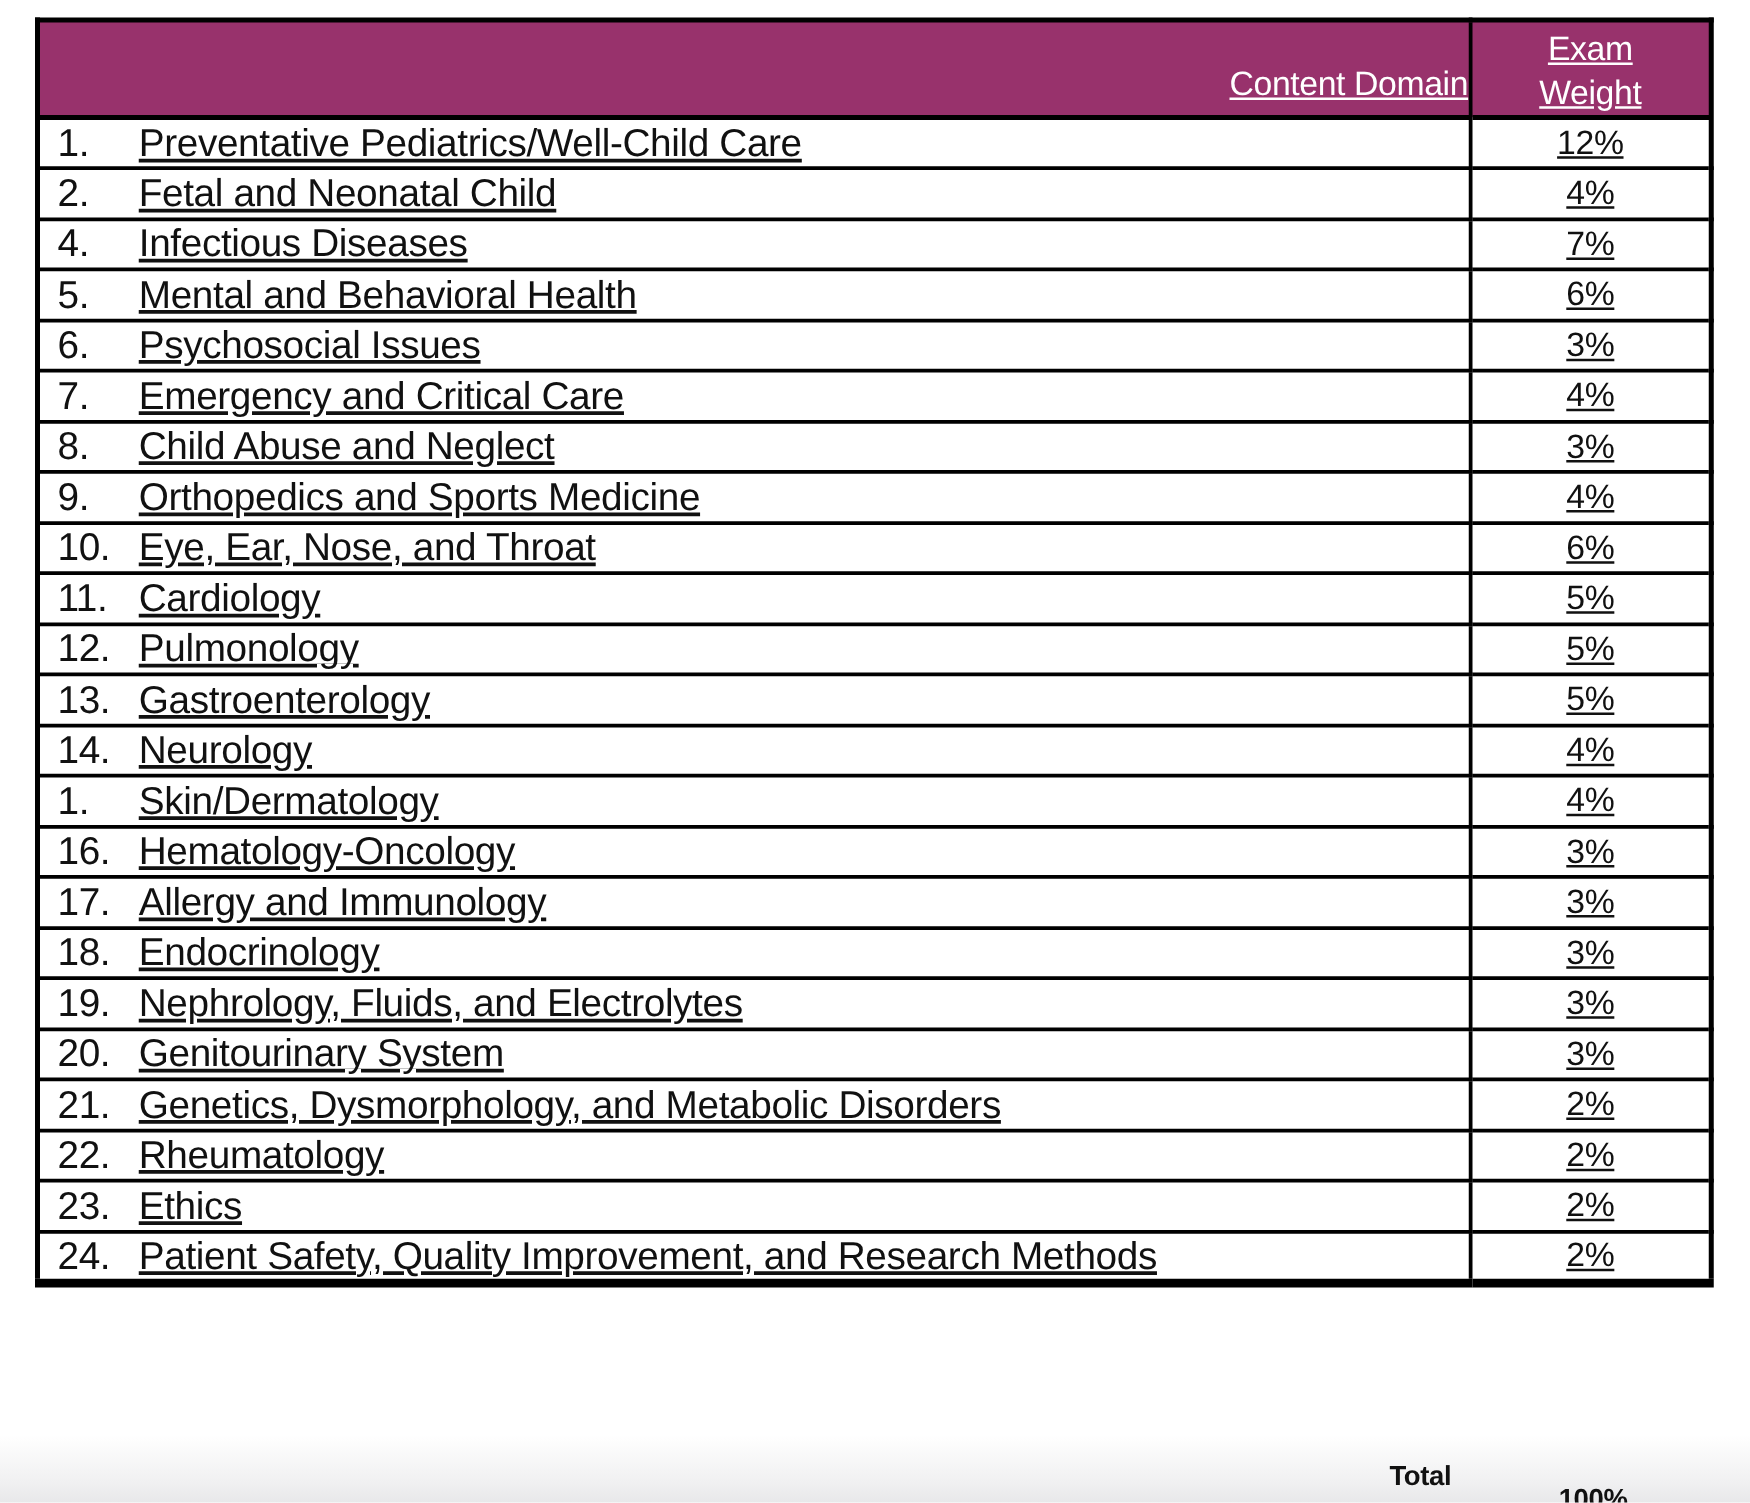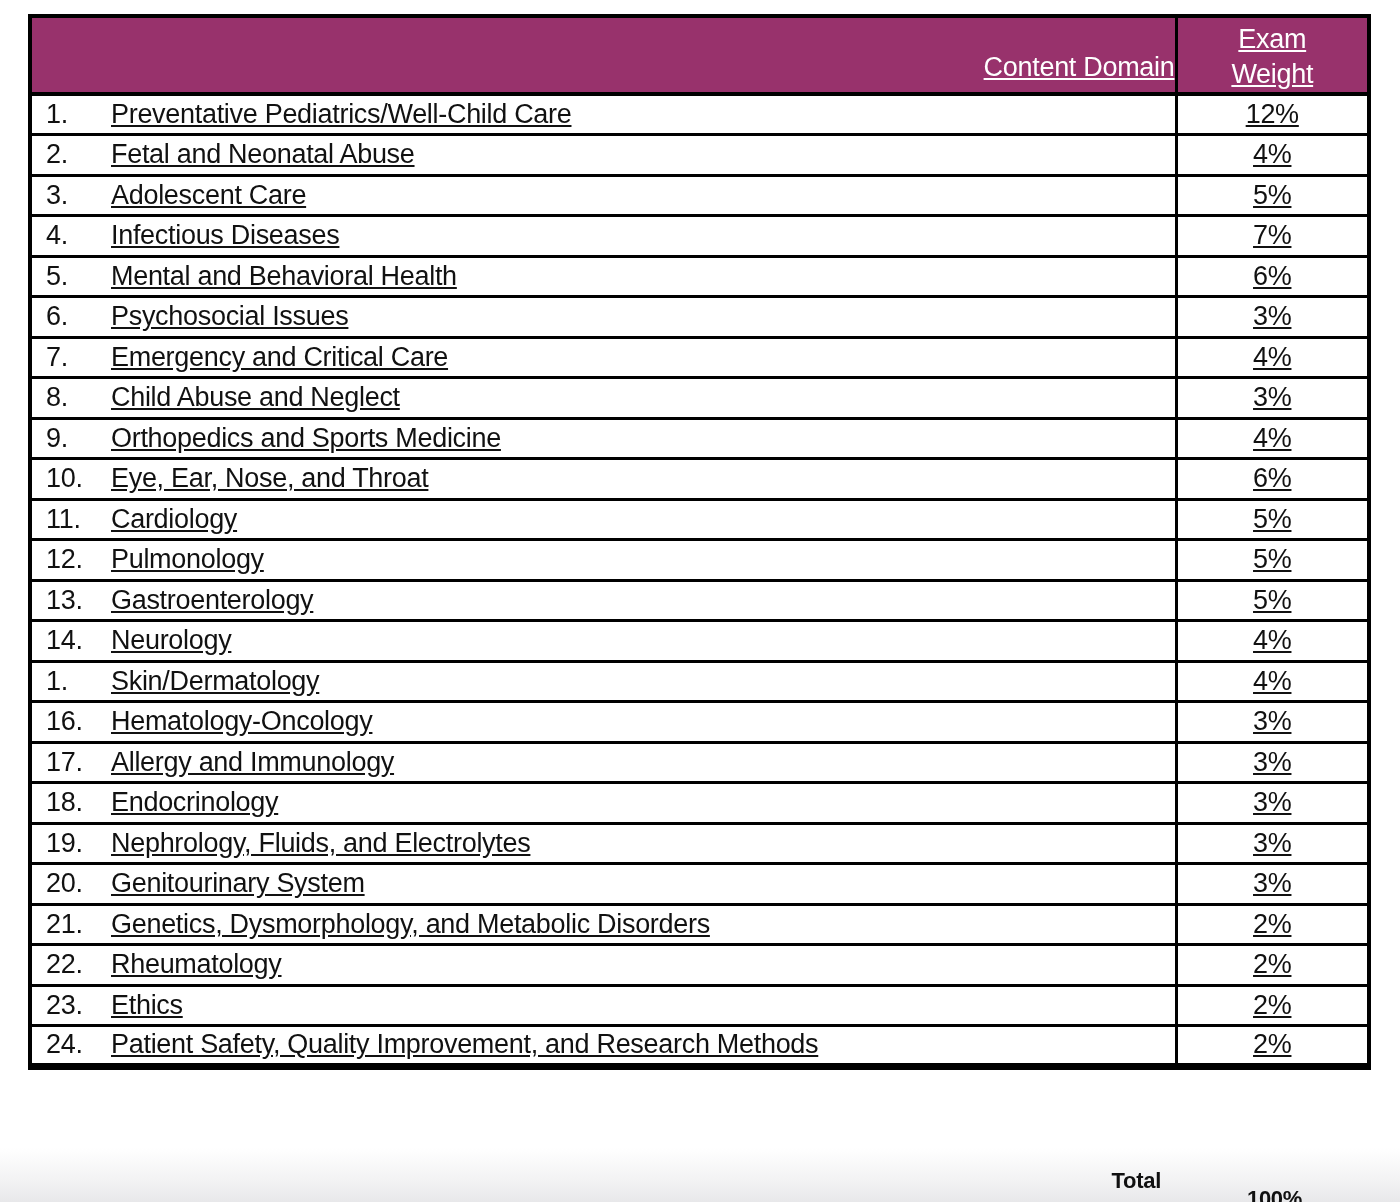--- a/index.html
+++ b/index.html
@@ -50,21 +50,21 @@
     font-weight:normal;
     font-size:27px;
     letter-spacing:-0.3px;
     line-height:1.28;
     white-space:pre-line;
     padding-top:4px;
     border-bottom:4px solid var(--border);
   }
   td.cell-domain{
     background:#ffffff;
-    font-size:27px;
+    font-size:31px;
     letter-spacing:-0.3px;
     padding:0 6px 0 14px;
     height:40.5px;
     vertical-align:middle;
     white-space:nowrap;
     overflow:hidden;
   }
   td.cell-domain .row-num{
     display:inline-block;
     width:65px;
@@ -111,26 +111,22 @@
       <th class="col-weight">Exam
 Weight</th>
     </tr>
   </thead>
   <tbody id="table-body">
       <tr>
         <td class="cell-domain"><span class="row-num">1.</span><span class="row-label">Preventative Pediatrics/Well-Child Care</span></td>
         <td class="cell-weight">12%</td>
       </tr>
       <tr>
-        <td class="cell-domain"><span class="row-num">2.</span><span class="row-label">Fetal and Neonatal Abuse</span></td>
-        <td class="cell-weight">4%</td>
-      </tr>
-      <tr>
-        <td class="cell-domain"><span class="row-num">3.</span><span class="row-label">Adolescent Care</span></td>
-        <td class="cell-weight">5%</td>
+        <td class="cell-domain"><span class="row-num">2.</span><span class="row-label">Fetal and Neonatal Child</span></td>
+        <td class="cell-weight">4%</td>
       </tr>
       <tr>
         <td class="cell-domain"><span class="row-num">4.</span><span class="row-label">Infectious Diseases</span></td>
         <td class="cell-weight">7%</td>
       </tr>
       <tr>
         <td class="cell-domain"><span class="row-num">5.</span><span class="row-label">Mental and Behavioral Health</span></td>
         <td class="cell-weight">6%</td>
       </tr>
       <tr>

